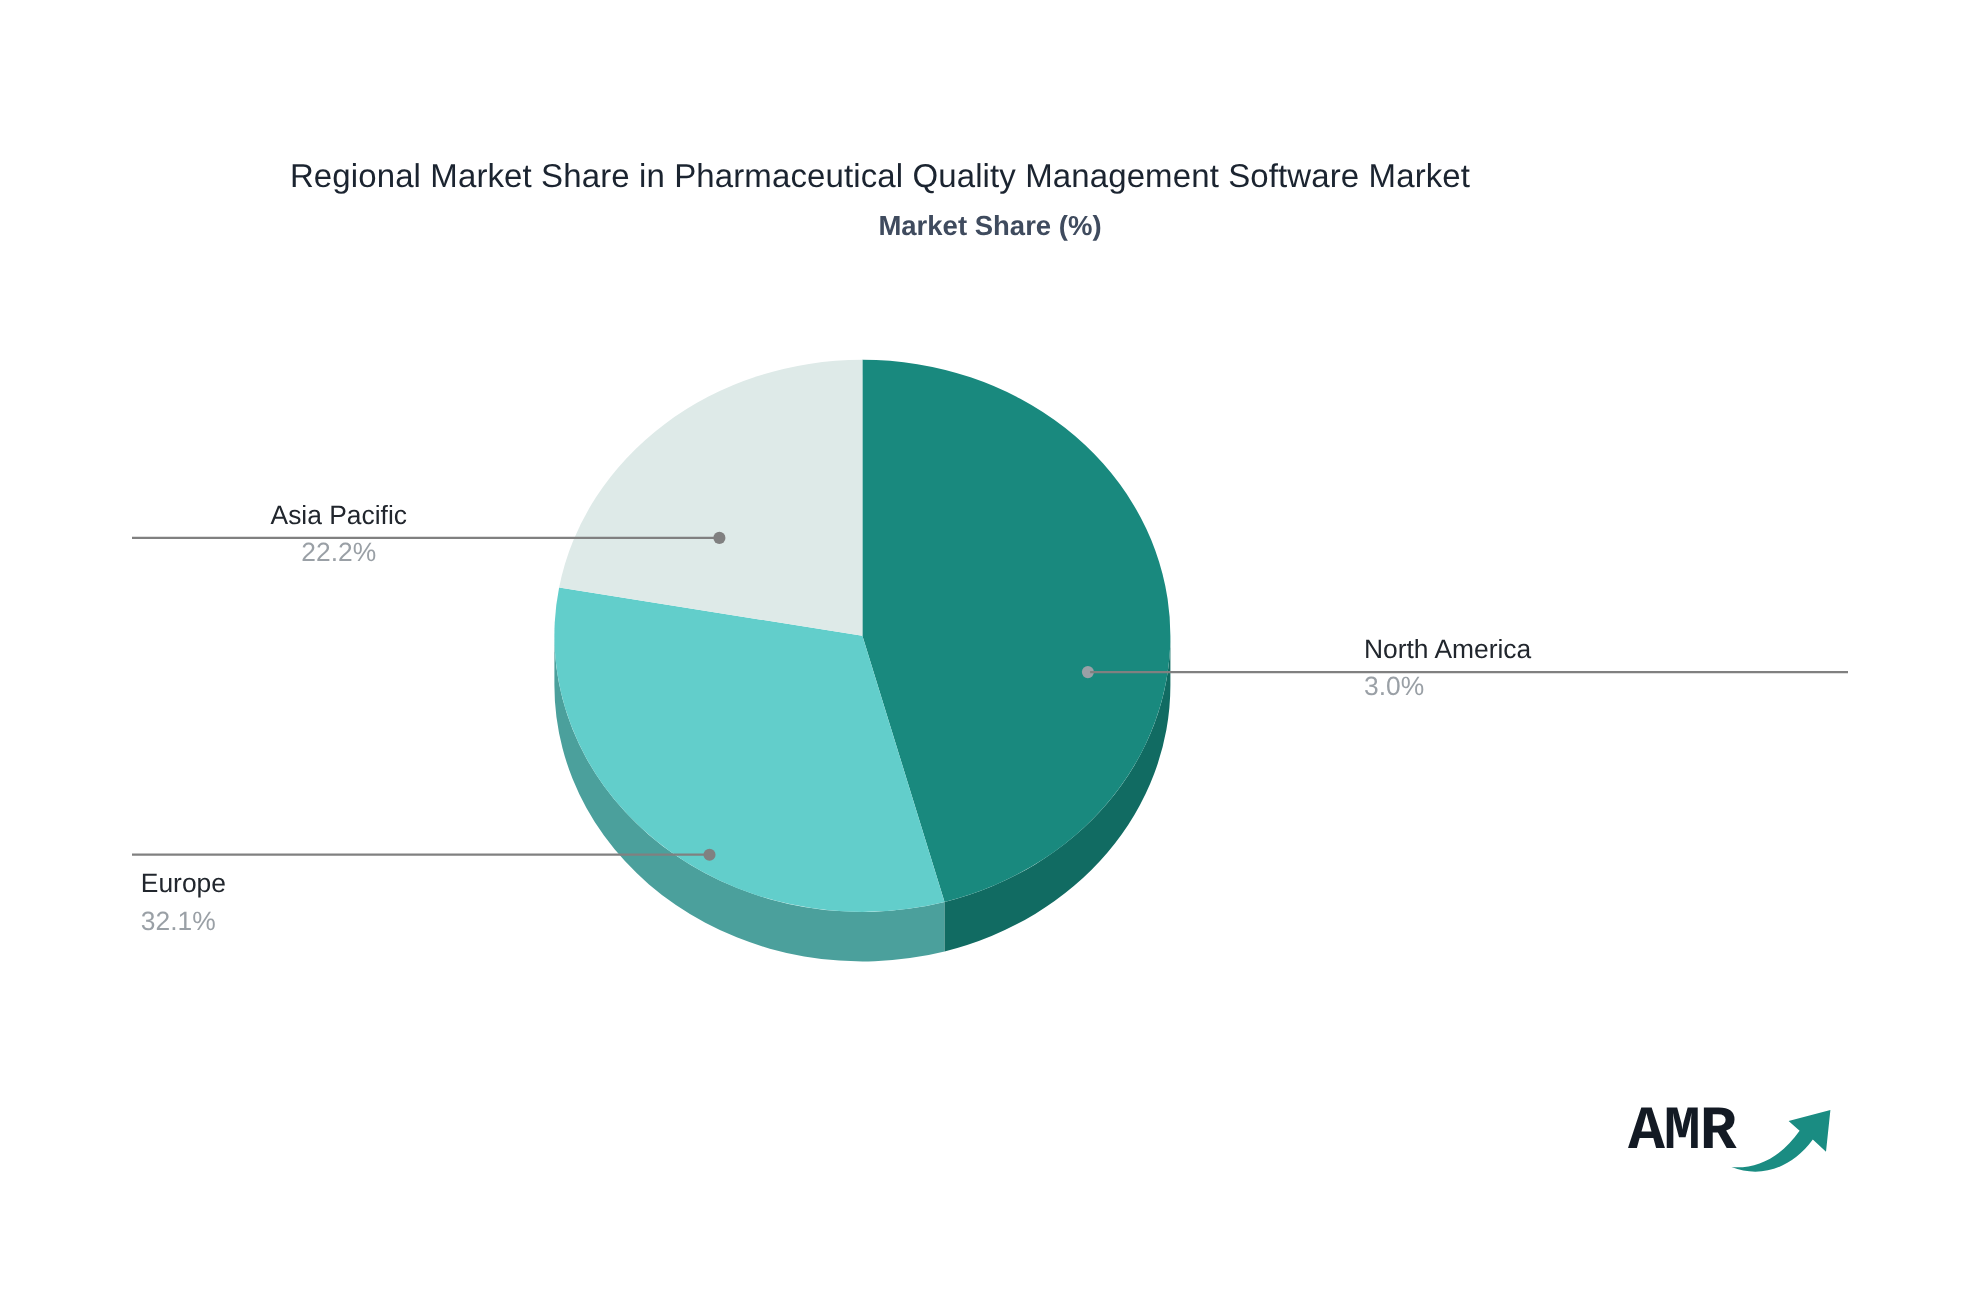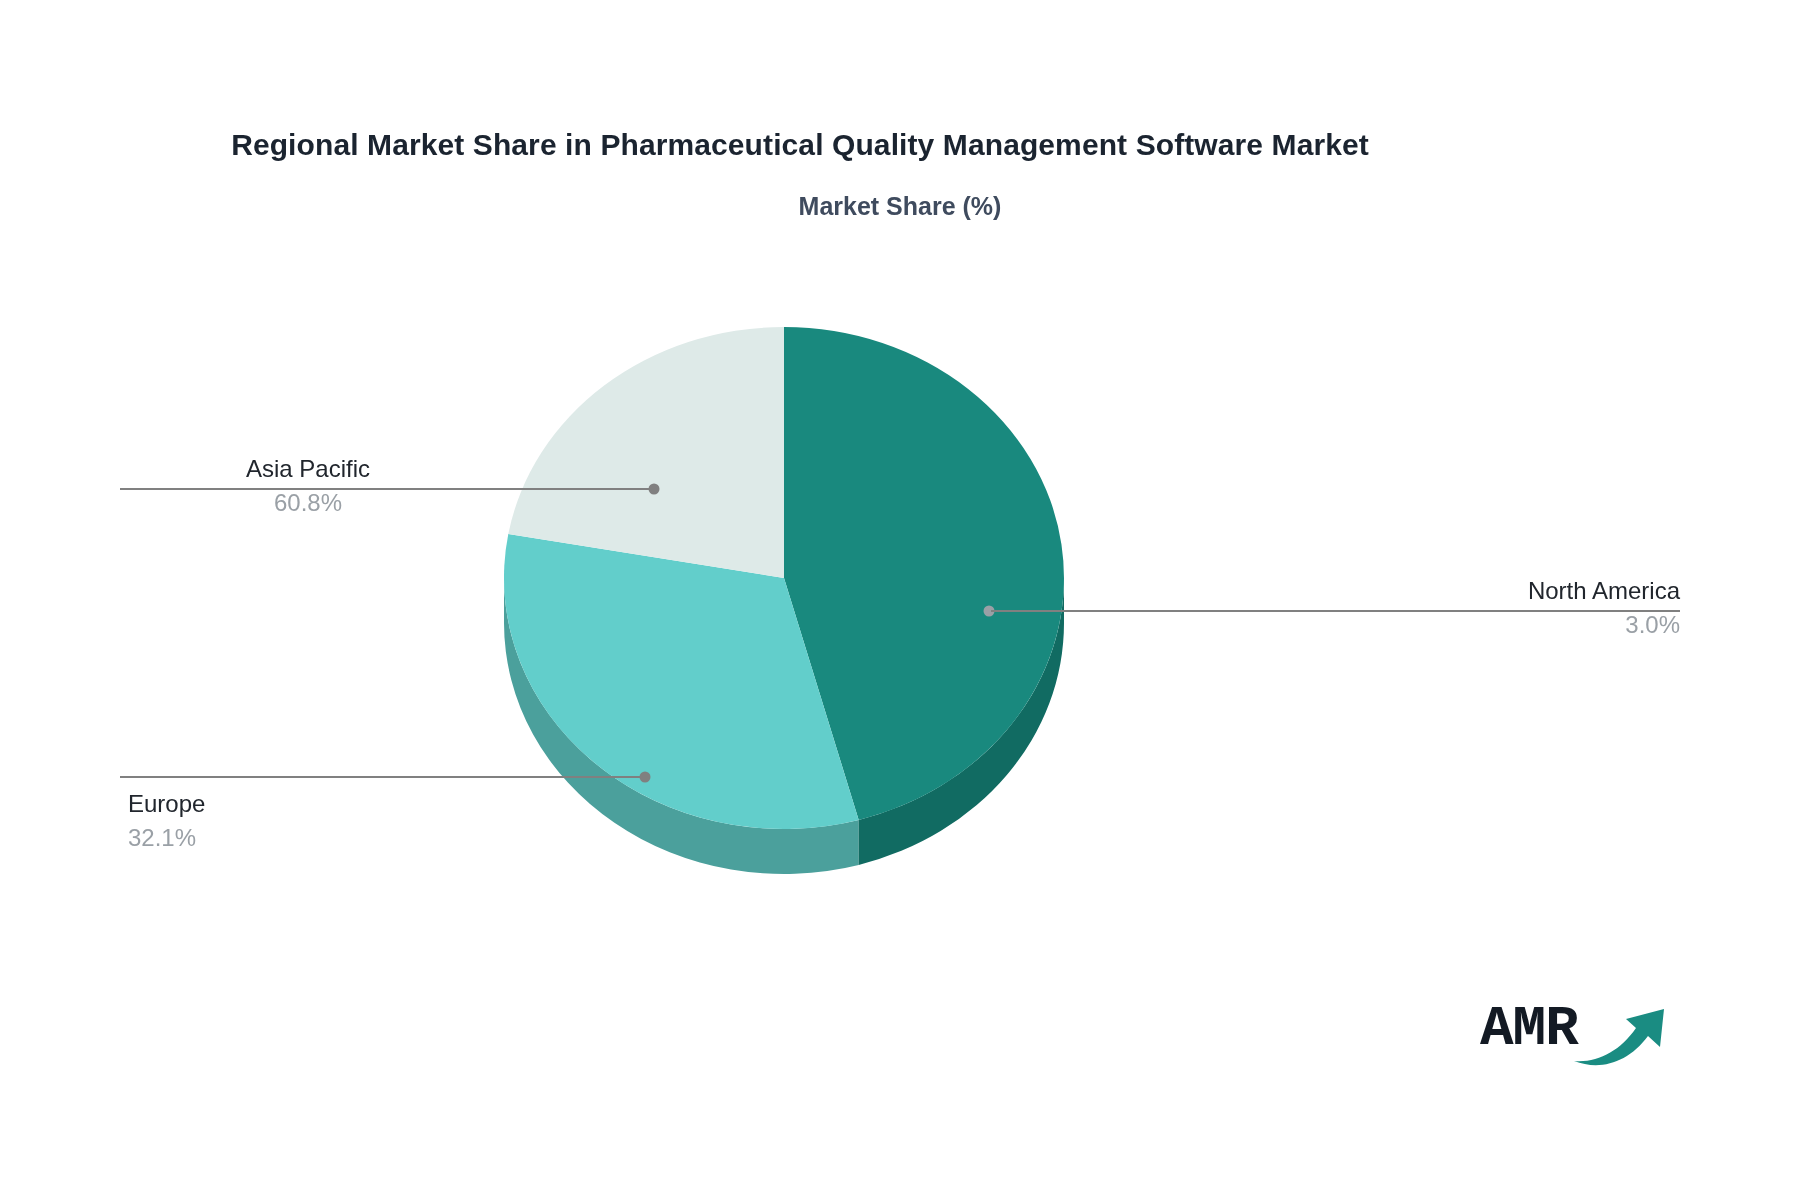--- a/index.html
+++ b/index.html
@@ -19,25 +19,25 @@
     position: absolute;
     left: 0; top: 0;
     width: 1800px;
     height: 1196px;
   }
 
   
   .title {
     position: absolute;
     left: 0;
-    top: 128px;
+    top: 144px;
     width: 1600px;
     text-align: center;
     font-size: 30px;
-    font-weight: bold;
+    font-weight: normal;
     color: #1b2430;
     letter-spacing: 0.1px;
     white-space: nowrap;
   }
   .subtitle {
     position: absolute;
     left: 0;
     top: 192px;
     width: 1800px;
     text-align: center;
@@ -63,21 +63,21 @@
     font-size: 24px;
     color: #21262d;
     line-height: 34px;
   }
   .callout .cl-value {
     font-size: 24px;
     color: #9aa0a6;
     line-height: 34px;
   }
   .callout.left  { text-align: left; }
-  .callout.right { text-align: right; }
+  .callout.right { }
 
   #callout-asia   { left: 128px; top: 452px; width: 360px; text-align: center; }
   #callout-europe { left: 128px; top: 740px; width: 360px; margin-top: 47px; }
   #callout-na     { left: 1240px; top: 574px; width: 440px; }
 
   
   #amr-logo {
     position: absolute;
     left: 1480px;
     top: 993px;
@@ -133,21 +133,21 @@
     </g>
 
     <g>
       <circle cx="989" cy="611" r="5.5" fill="#9aa0a6"></circle>
       <line x1="991" y1="611" x2="1680" y2="611" stroke="#808080" stroke-width="2"></line>
     </g>
   </svg>
 
   <div class="callout left" id="callout-asia">
     <div class="cl-name">Asia Pacific</div>
-    <div class="cl-value">60.8%</div>
+    <div class="cl-value">22.2%</div>
   </div>
 
   <div class="callout left" id="callout-europe">
     <div class="cl-name">Europe</div>
     <div class="cl-value">32.1%</div>
   </div>
 
   <div class="callout right" id="callout-na">
     <div class="cl-name">North America</div>
     <div class="cl-value">3.0%</div>

